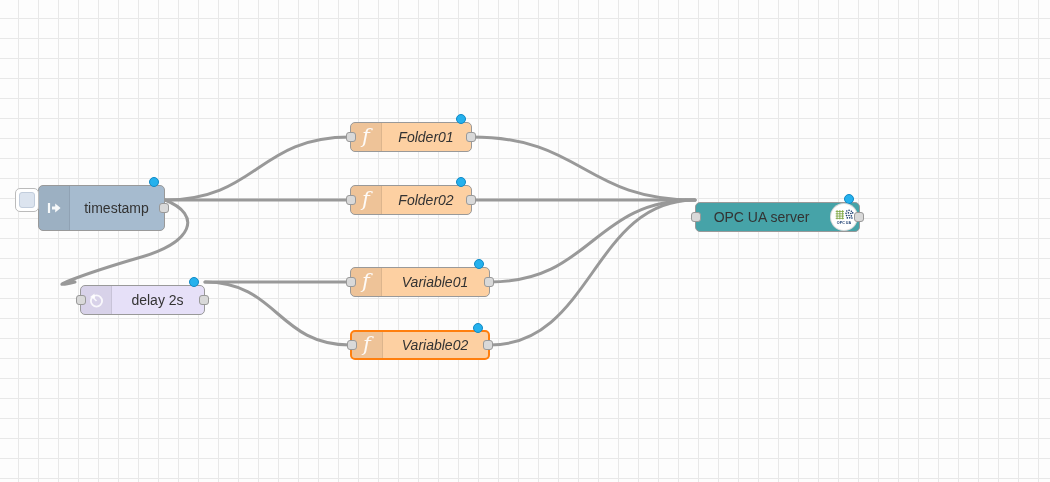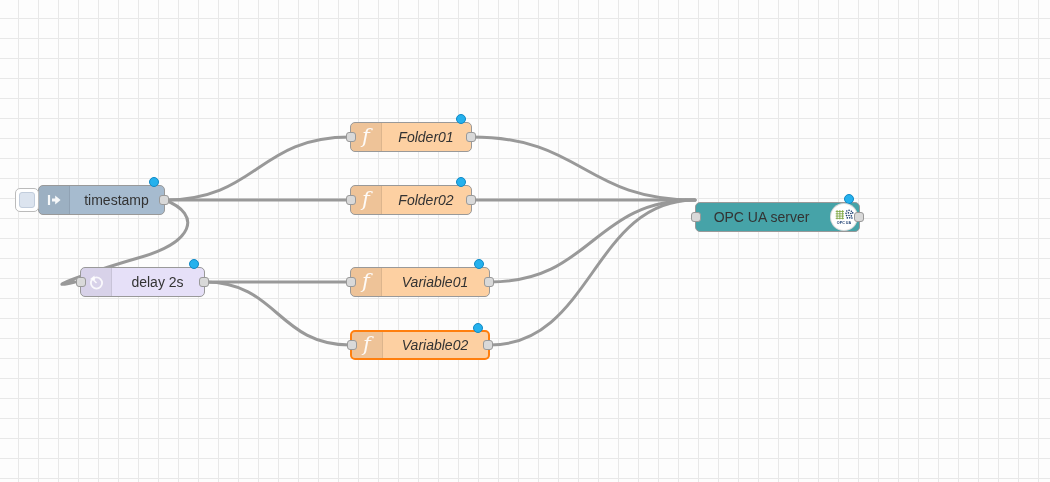--- a/index.html
+++ b/index.html
@@ -77,35 +77,35 @@
       <path d="M 165 200 C 257.5 200, 257.5 137, 350 137" stroke="#999999" stroke-width="3"></path>
       <path d="M 165 200 C 257.5 200, 257.5 200, 350 200" stroke="#999999" stroke-width="3"></path>
       <path d="M 165 200 C 203 215, 193 243, 138 258 C 80 275, 40 291, 75 282" stroke="#999999" stroke-width="3"></path>
       <path d="M 205 282 C 277.5 282, 277.5 282, 350 282" stroke="#999999" stroke-width="3"></path>
       <path d="M 205 282 C 277.5 282, 277.5 345, 350 345" stroke="#999999" stroke-width="3"></path>
       <path d="M 472 137 C 583.5 137, 583.5 200, 695 200" stroke="#999999" stroke-width="3"></path>
       <path d="M 472 200 C 583.5 200, 583.5 200, 695 200" stroke="#999999" stroke-width="3"></path>
       <path d="M 490 282 C 592.5 282, 592.5 200, 695 200" stroke="#999999" stroke-width="3"></path>
       <path d="M 490 345 C 592.5 345, 592.5 200, 695 200" stroke="#999999" stroke-width="3"></path>
     </svg>
-<div class="node icon-left" style="left: 38px; top: 185px; width: 127px; height: 30px; background: rgb(166, 187, 207);">
+<div class="node icon-left" style="left: 38px; top: 185px; width: 127px; height: 46px; background: rgb(166, 187, 207);">
       <div class="inject-button">
         <div class="inject-button-inner"></div>
       </div>
       <div class="icon-area left">
         <svg width="16" height="16" viewBox="0 0 16 16">
           <path d="M3 3 V13" stroke="rgba(255,255,255,0.92)" stroke-width="2.2"></path>
           <path d="M6 6.6 H9.2 V3.6 L14.6 8 L9.2 12.4 V9.4 H6 Z" fill="rgba(255,255,255,0.92)"></path>
         </svg>
       </div>
       <span class="label">timestamp</span>
       <div class="port port-out"></div>
       <div class="changed-dot"></div>
     </div>
-    <div class="node icon-left" style="left: 80px; top: 267px; width: 125px; height: 30px; background: rgb(230, 224, 248);">
+    <div class="node icon-left" style="left: 80px; top: 285px; width: 125px; height: 30px; background: rgb(230, 224, 248);">
       <div class="icon-area left">
         <svg width="18" height="18" viewBox="0 0 18 18">
           <circle cx="9.5" cy="10" r="5.6" stroke="rgba(255,255,255,0.85)" stroke-width="1.8" fill="none"></circle>
           <path d="M9.5 10 L6 6.5" stroke="rgba(255,255,255,0.85)" stroke-width="1.6"></path>
           <path d="M2.8 6.2 L7.4 2.6 L8.2 7.2 Z" fill="rgba(255,255,255,0.85)"></path>
         </svg>
       </div>
       <span class="label">delay 2s</span>
       <div class="port port-in"></div>
       <div class="port port-out"></div>

